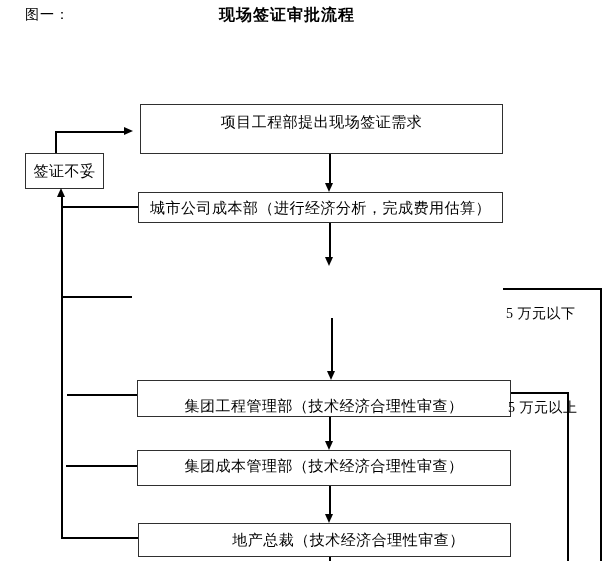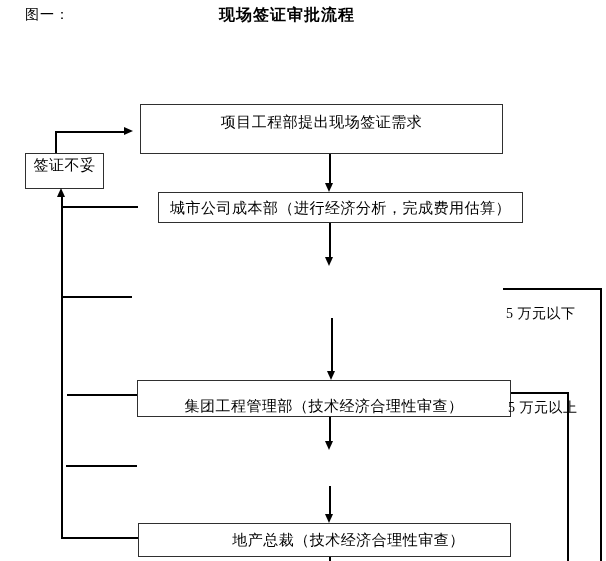--- a/index.html
+++ b/index.html
@@ -12,22 +12,22 @@
   .figure-label { position:absolute; left:25px; top:6px; font-size:14px; letter-spacing:1px; font-weight:normal; }
   .title { position:absolute; left:287px; top:5px; transform:translateX(-50%); font-size:16px; font-weight:bold; letter-spacing:1px; white-space:nowrap; }
   .subtitle { position:absolute; left:287px; top:26px; transform:translateX(-50%); font-size:13.5px; letter-spacing:0.5px; white-space:nowrap; }
   
   .box {
     position:absolute; box-sizing:border-box; background:#fff;
     border:1.4px solid #2f2f2f; text-align:center;
     font-size:15px; letter-spacing:0.5px; white-space:nowrap;
   }
   .b-request   { left:140px; top:104px; width:363px; height:50px; padding-top:8px; }
-  .b-reject    { left:25px;  top:153px; width:79px;  height:36px; padding-top:2px; }
-  .b-citycost  { left:138px; top:192px; width:365px; height:31px; padding-top:6px;margin-left:20px; }
+  .b-reject    { left:25px;  top:153px; width:79px;  height:36px; padding-top:8px; }
+  .b-citycost  { left:138px; top:192px; width:365px; height:31px; padding-top:6px; }
   .b-citygm    { left:132px; top:266px; width:371px; height:52px; padding-top:7px; }
   .b-groupeng  { left:137px; top:380px; width:374px; height:37px; padding-top:16px; }
   .b-groupcost { left:137px; top:450px; width:374px; height:36px; padding-top:6px; }
   .b-president { left:138px; top:523px; width:373px; height:34px; padding-top:7px;padding-left:48px; }
   
   .hline { position:absolute; height:1.5px; background:#000; }
   .vline { position:absolute; width:1.5px;  background:#000; }
   .stem  { position:absolute; width:2px;    background:#000; }
   
   .ah { position:absolute; width:0; height:0; }
@@ -66,20 +66,21 @@
 
 <div class="stage">
 
   <div class="figure-label">图一：</div>
   <div class="title">现场签证审批流程</div>
 
   <div class="box b-request">项目工程部提出现场签证需求</div>
   <div class="box b-reject">签证不妥</div>
   <div class="box b-citycost">城市公司成本部（进行经济分析，完成费用估算）</div>
   <div class="box b-groupeng">集团工程管理部（技术经济合理性审查）</div>
+  <div class="box b-groupcost">集团成本管理部（技术经济合理性审查）</div>
   <div class="box b-president">地产总裁（技术经济合理性审查）</div>
 
   <div class="stem s1"></div>
   <div class="ah ah-down h1"></div>
   <div class="stem s2"></div>
   <div class="ah ah-down h2"></div>
   <div class="stem s3"></div>
   <div class="ah ah-down h3"></div>
   <div class="stem s4"></div>
   <div class="ah ah-down h4"></div>

